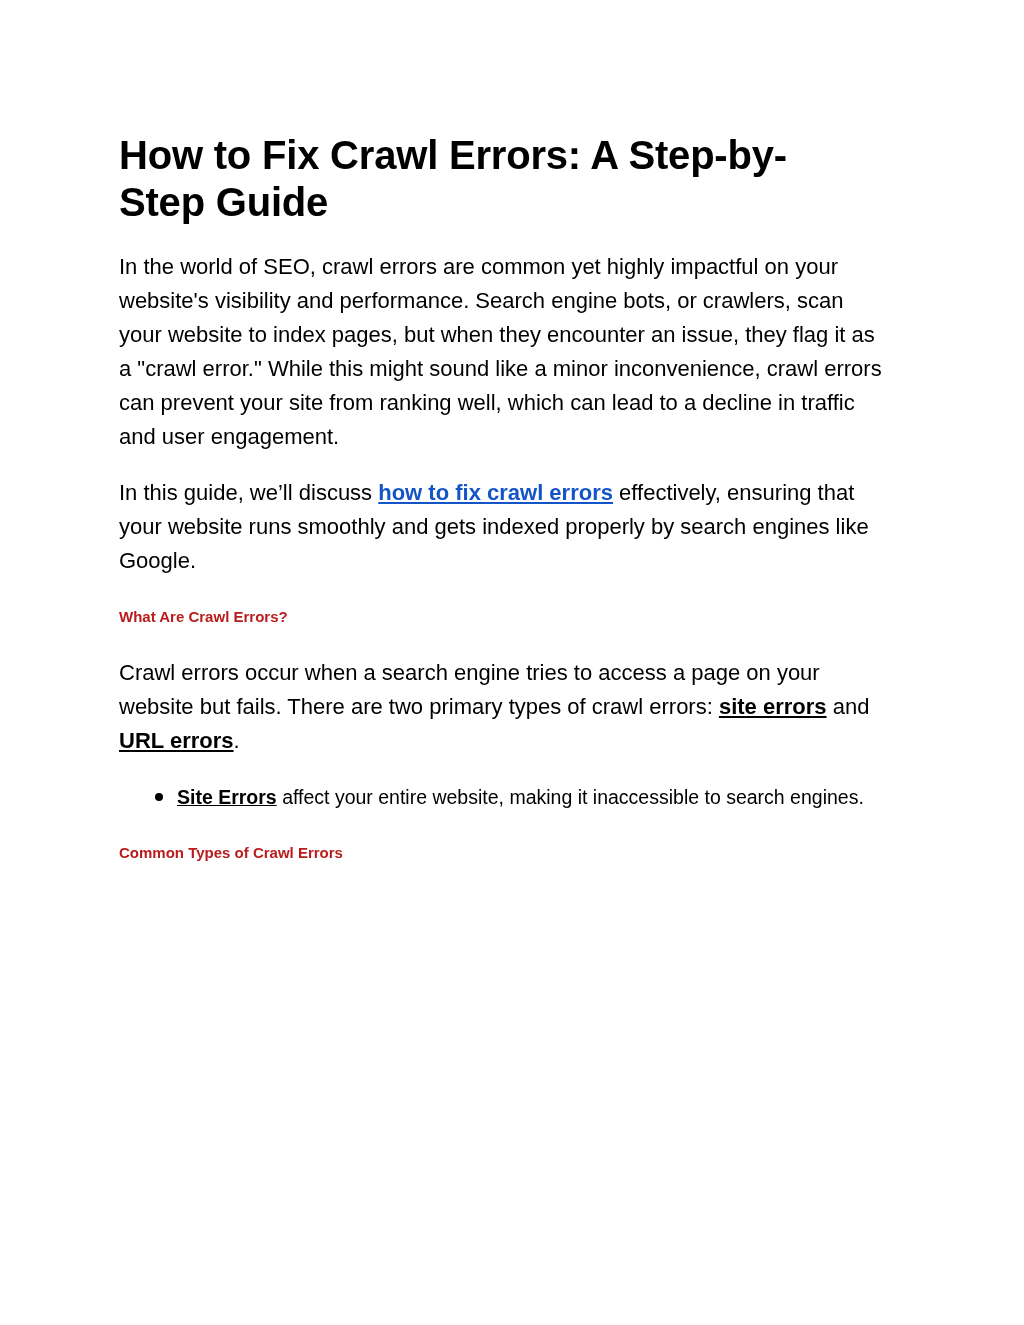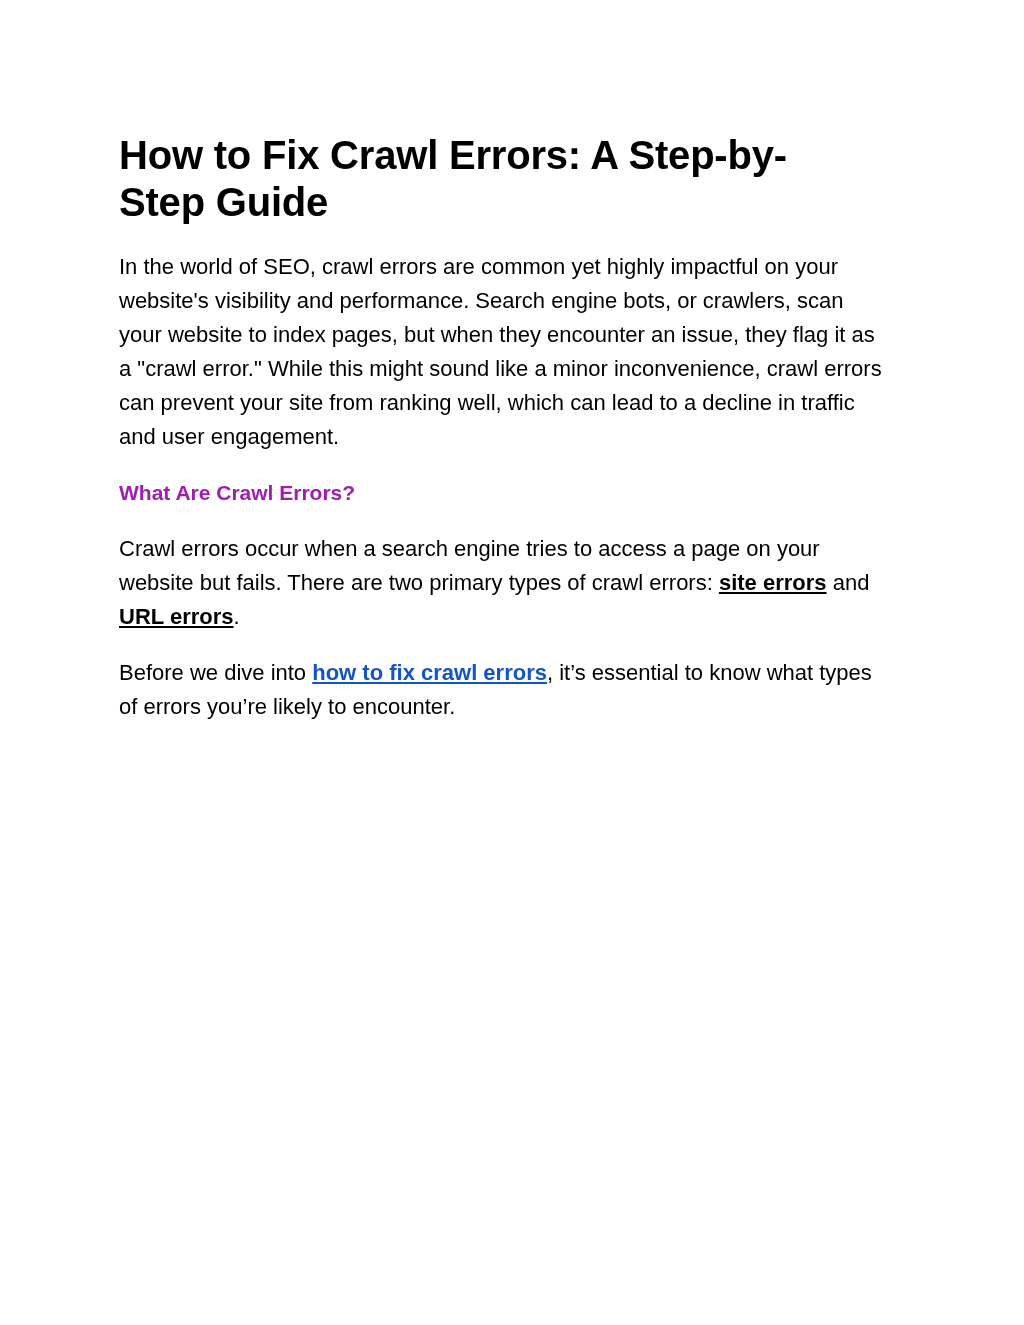--- a/index.html
+++ b/index.html
@@ -33,25 +33,25 @@
     color: #000000;
     max-width: 700px;
   }
   p.body-para {
     font-size: 22px;
     line-height: 34px;
     margin: 0 0 22px 0;
     color: #000000;
   }
   h2.sub-head {
-    font-size: 21px;
+    font-size: 15px;
     line-height: 34px;
     font-weight: bold;
     margin: 0 0 22px 0;
-    color: #a21caf;
+    color: #b91c1c;
   }
   ul.bullets {
     margin: 0 0 22px 0;
     padding: 0;
     list-style: none;
   }
   ul.bullets li {
     font-size: 19.5px;
     line-height: 34px;
     position: relative;
@@ -79,29 +79,33 @@
 </style>
 </head>
 <body>
 
 <div class="page">
 
   <h1 class="doc-title">How to Fix Crawl Errors: A Step-by-Step Guide</h1>
 
   <p class="body-para">In the world of SEO, crawl errors are common yet highly impactful on your website's visibility and performance. Search engine bots, or crawlers, scan your website to index pages, but when they encounter an issue, they flag it as a "crawl error." While this might sound like a minor inconvenience, crawl errors can prevent your site from ranking well, which can lead to a decline in traffic and user engagement.</p>
 
+  <p class="body-para">
+    <span class="seg">In this guide, we’ll discuss </span><a class="lnk" href="#">how to fix crawl errors</a><span class="seg"> effectively, ensuring that your website runs smoothly and gets indexed properly by search engines like Google.</span>
+  </p>
 
   <h2 class="sub-head">What Are Crawl Errors?</h2>
 
   <p class="body-para">
     <span class="seg">Crawl errors occur when a search engine tries to access a page on your website but fails. There are two primary types of crawl errors: </span><b>site errors</b><span class="seg"> and </span><b>URL errors</b><span class="seg">.</span>
   </p>
 
   <ul class="bullets">
+    <li>
+      <span class="bullet-dot"></span><b>Site Errors</b><span class="seg"> affect your entire website, making it inaccessible to search engines.</span>
+    </li>
   </ul>
 
 
+  <h2 class="sub-head">Common Types of Crawl Errors</h2>
 
-  <p class="body-para">
-    <span class="seg">Before we dive into </span><a class="lnk" href="#">how to fix crawl errors</a><span class="seg">, it’s essential to know what types of errors you’re likely to encounter.</span>
-  </p>
 
 </div>
 
 </body></html>

